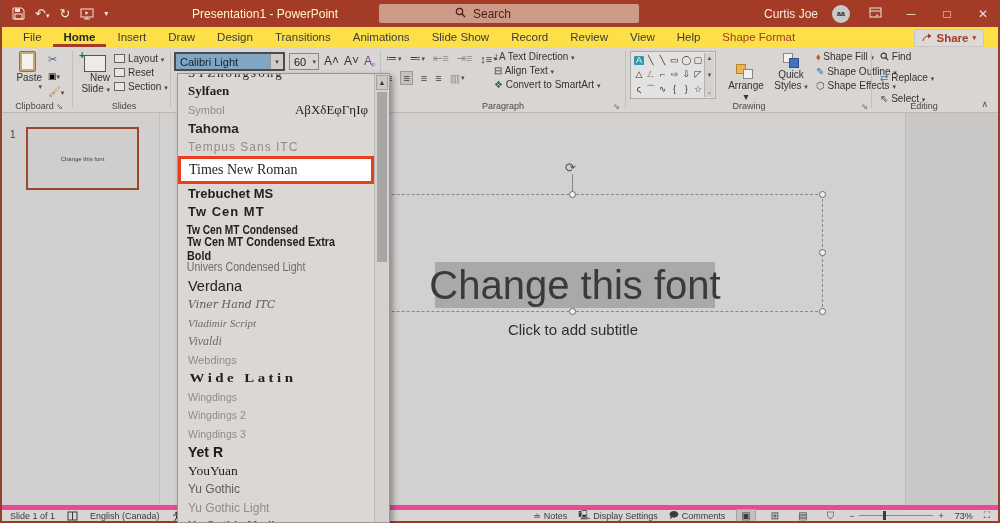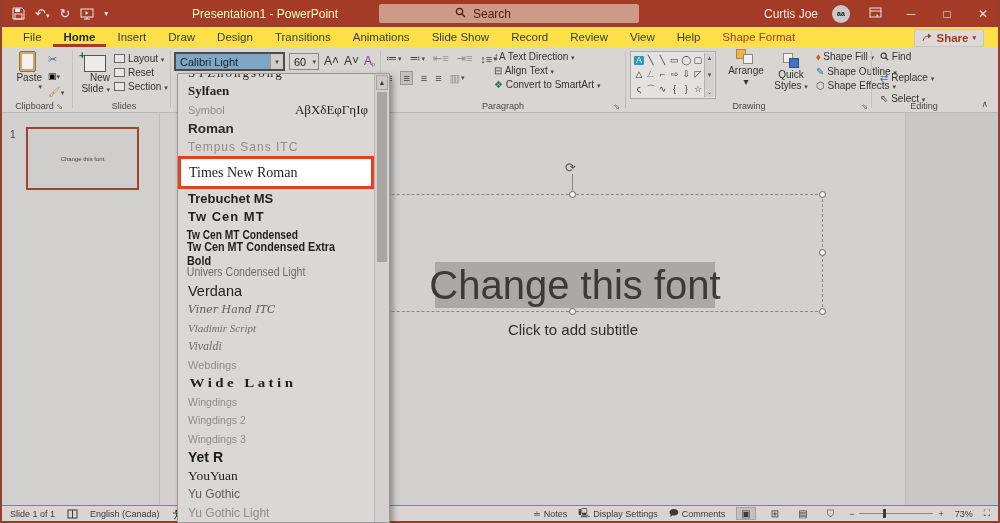--- a/index.html
+++ b/index.html
@@ -106,21 +106,21 @@
              box-shadow:3px 3px 6px rgba(0,0,0,.35); z-index:50; }
   .dd-scroll { position:absolute; right:0; top:0; bottom:0; width:15px; background:#D4D1CF; border-left:1px solid #b8b6b4; }
   .dd-up { position:absolute; top:1px; left:1px; right:1px; height:15px; background:#CBC8C6; border:1px solid #a5a3a1;
            font-size:7px; color:#333; display:flex; align-items:center; justify-content:center; }
   .dd-thumb { position:absolute; top:18px; left:2px; right:2px; height:170px; background:#A8A6A4; }
   .dd-partial { height:8px; overflow:hidden; position:relative; }
   .dd-partial span { position:absolute; left:10px; top:-9px; font-family:"Liberation Serif",serif; font-size:13px; letter-spacing:2px; color:#2a2a2a; }
   .font-list { position:absolute; left:0; top:8px; right:15px; bottom:0; overflow:hidden; }
   .font-item { height:18.5px; display:flex; align-items:center; padding-left:10px; color:#1f1f1f; position:relative; }
   .font-item .prev { position:absolute; right:6px; font-family:"Liberation Serif",serif; font-size:13px; color:#1f1f1f; }
-  .font-item.hl { background:#FFFFFF; border:3px solid #E8401C; height:33px; padding-left:8px; }
+  .font-item.hl { background:#FFFFFF; border:3px solid #E8401C; height:28px; padding-left:8px; }
   .grey { color:#8F8D8B; }
   .f-sylfaen { font-family:"Liberation Serif",serif; font-weight:bold; font-size:13px; }
   .f-symbol { font-size:11px; }
   .f-tahoma { font-weight:bold; font-size:13.5px; color:#2a2a2a; }
   .f-tempus { font-size:12px; letter-spacing:1px; }
   .f-times { font-family:"Liberation Serif",serif; font-size:14px; }
   .f-trebuchet { font-weight:bold; font-size:13px; }
   .f-twcen { font-size:13px; letter-spacing:1px; font-weight:bold; }
   .f-twcen-c { font-size:12px; font-weight:bold; transform:scaleX(.85); transform-origin:left; }
   .f-twcen-xb { font-size:12px; font-weight:bold; transform:scaleX(.9); transform-origin:left; }
@@ -132,21 +132,21 @@
   .f-webdings { font-size:11px; }
   .f-widelatin { font-family:"Liberation Serif",serif; font-weight:bold; font-size:13px; letter-spacing:3px; transform:scaleX(1.15); transform-origin:left; }
   .f-wingdings { font-size:10.5px; }
   .f-yetr { font-weight:bold; font-size:14px; color:#1a1a1a; }
   .f-youyuan { font-family:"Liberation Serif",serif; font-size:13.5px; }
   .f-yugothic { font-size:12px; color:#5f5d5b; }
   .f-yugothiclight { font-size:12px; }
   .f-yugothicmed { font-size:12px; font-weight:bold; color:#5f5d5b; }
 
   
-  .statusbar { position:absolute; left:0; bottom:2px; right:0; height:16px; background:#D8D5D3; border-top:1px solid #ec4899;
+  .statusbar { position:absolute; left:0; bottom:2px; right:0; height:16px; background:#D8D5D3; border-top:5px solid #ec4899;
                display:flex; align-items:center; font-size:9px; color:#3b3b3b; }
   .sb-left { display:flex; align-items:center; gap:12px; padding-left:8px; }
   .sb-right { margin-left:auto; display:flex; align-items:center; gap:11px; padding-right:8px; }
   .sb-item { display:flex; align-items:center; gap:3px; }
   .viewbtn { font-size:10px; padding:0 4px; }
   .viewbtn.sel { background:#C3C0BE; border:1px solid #a5a3a1; }
   .zoom-slider { display:flex; align-items:center; gap:5px; }
   .ztrack { position:relative; width:74px; height:1px; background:#8a8886; }
   .zthumb { position:absolute; left:24px; top:-4px; width:3px; height:9px; background:#3b3b3b; }
   .bottom-edge { position:absolute; left:0; right:0; bottom:0; height:2px; background:#9C3A28; }
@@ -327,21 +327,21 @@
             <span>{</span>
             <span>}</span>
             <span>☆</span>
           </div>
           <div class="gal-scroll">
             <span>▲</span>
             <span>▼</span>
             <span>⌄</span>
           </div>
       </div>
-      <div style="position:absolute;left:96px;top:2px;width:44px">
+      <div style="position:absolute;left:96px;top:17px;width:44px">
         <div class="sq-stack">
           <i style="left:0;top:0;background:#E8B64C;border:1px solid #b5852d"></i>
           <i style="left:7px;top:5px;background:#F3F1EF;border:1px solid #8a8886"></i>
         </div>
         <div class="arrange-lbl">Arrange</div>
         <div class="arrange-lbl caret">▾</div>
       </div>
       <div style="position:absolute;left:142px;top:6px;width:42px">
         <div class="sq-stack">
           <i style="left:2px;top:0;background:#F3F1EF;border:1px solid #8a8886"></i>
@@ -399,21 +399,21 @@
       </div>
     <div class="font-list">
         <div class="font-item f-sylfaen">
           <span>Sylfaen</span>
         </div>
         <div class="font-item f-symbol grey">
           <span>Symbol</span>
           <span class="prev">ΑβΧδΕφΓηΙφ</span>
         </div>
         <div class="font-item f-tahoma">
-          <span>Roman</span>
+          <span>Tahoma</span>
         </div>
         <div class="font-item f-tempus grey">
           <span>Tempus Sans ITC</span>
         </div>
         <div class="font-item f-times hl">
           <span>Times New Roman</span>
         </div>
         <div class="font-item f-trebuchet">
           <span>Trebuchet MS</span>
         </div>

